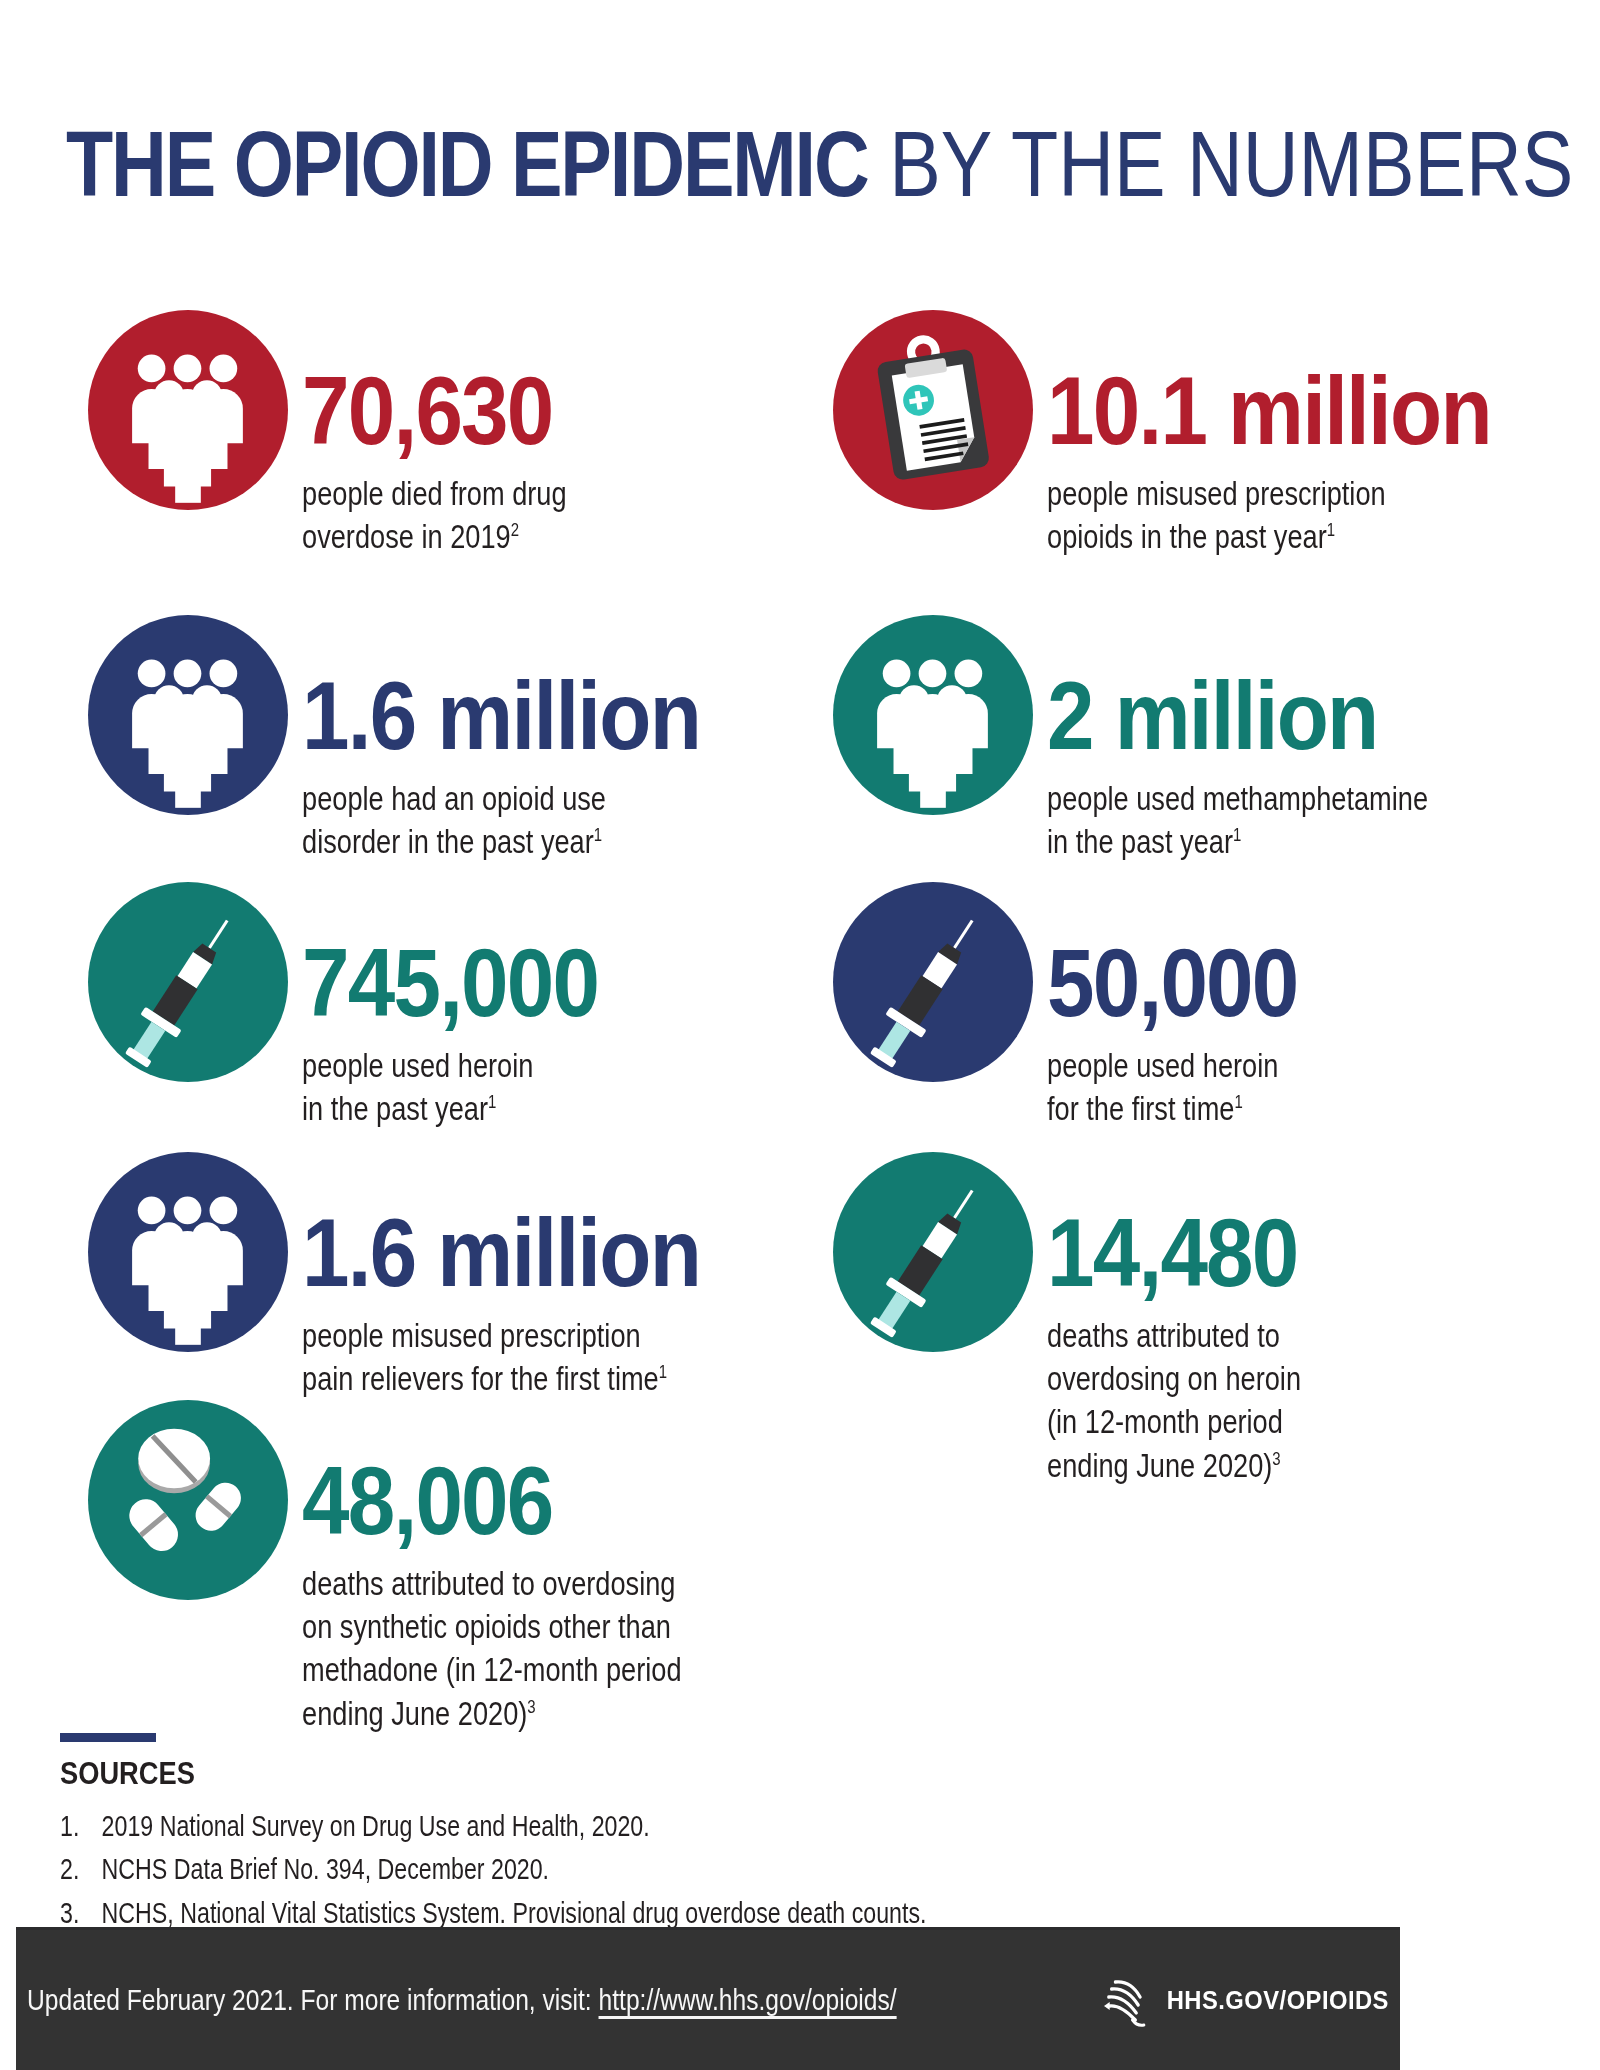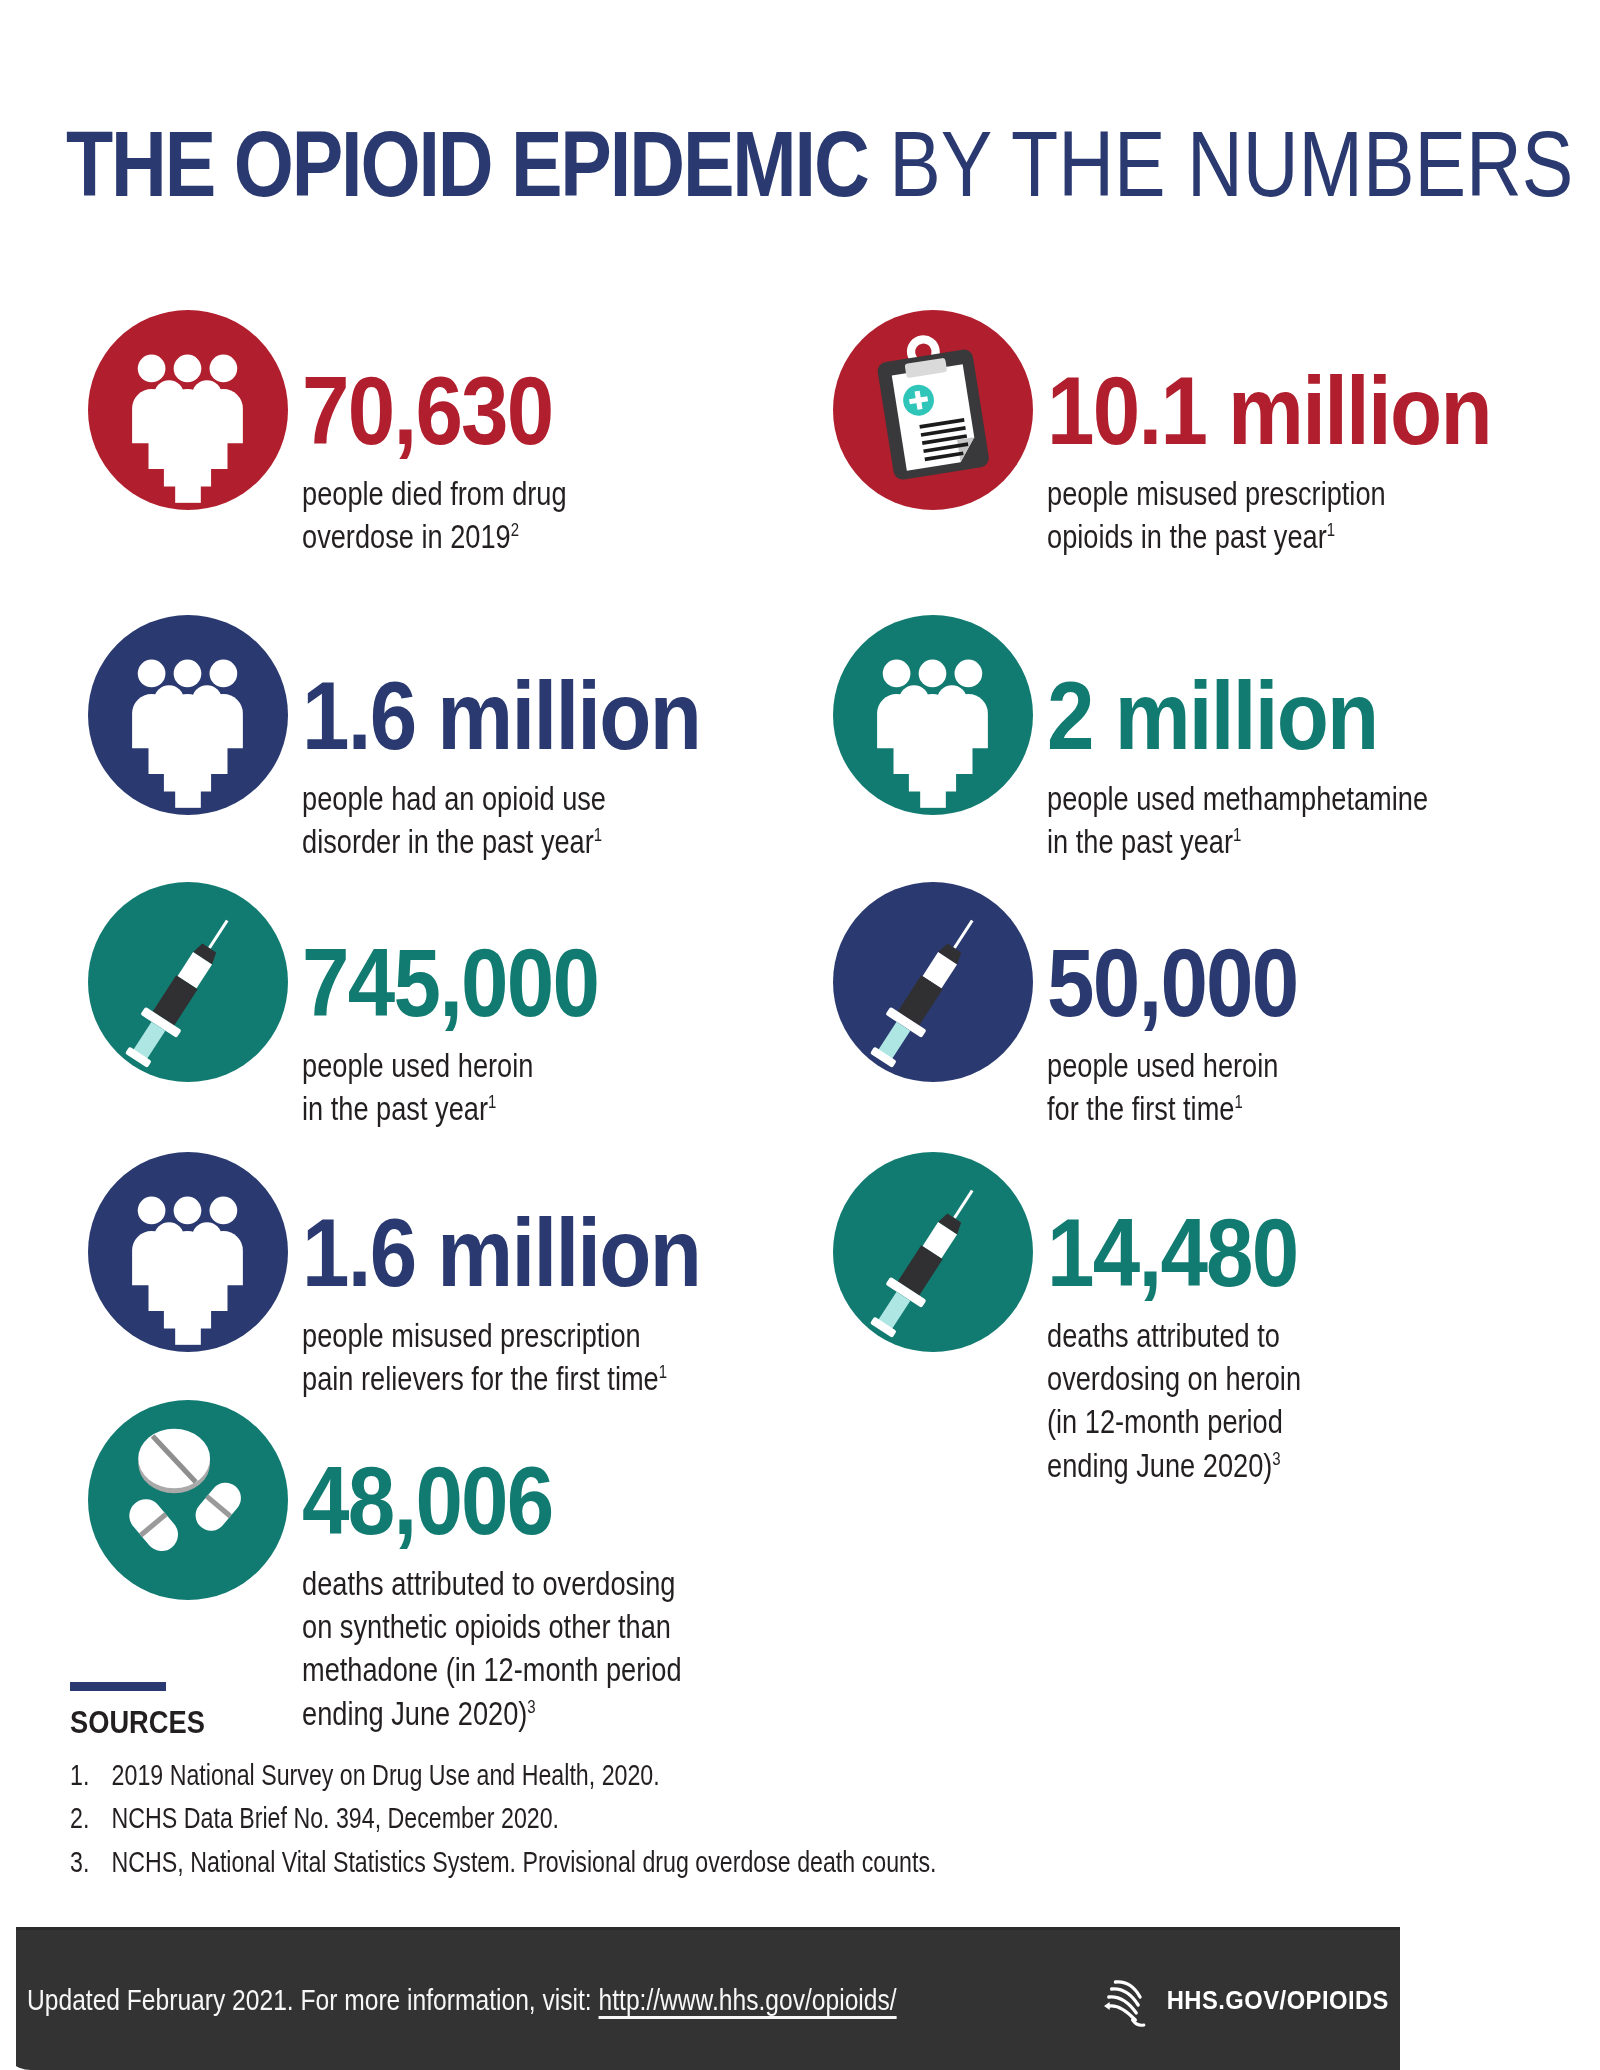--- a/index.html
+++ b/index.html
@@ -1,18 +1,18 @@
 <!DOCTYPE html>
 <html><head>
 <meta charset="utf-8">
 <style>
   html,body{margin:0;padding:0;background:#fff;}
   .page{
     position:relative;width:1600px;height:2070px;background:#ffffff;
-    font-family:"Liberation Sans", sans-serif;overflow:hidden;border-radius:31px;
+    font-family:"Liberation Sans", sans-serif;overflow:hidden;
   }
   
   .title{
     position:absolute;left:66px;top:118px;margin:0;
     font-size:92px;line-height:1;letter-spacing:-2.5px;color:#2A3A70;
     white-space:nowrap;transform:scaleX(.84);transform-origin:left top;
   }
   .title .t-bold{font-weight:700;}
   .title .t-reg{font-weight:400;letter-spacing:0;}
   
@@ -31,21 +31,21 @@
     font-weight:700;font-size:97px;line-height:.98;letter-spacing:-2px;
     white-space:nowrap;transform:scaleX(.88);transform-origin:left top;
   }
   .c-red{color:#B11E2D;}  .c-navy{color:#2A3A70;}  .c-teal{color:#127B71;}
   .desc{
     margin-top:14px;font-size:34px;line-height:1.27;color:#231F20;
     white-space:pre-line;transform:scaleX(.80);transform-origin:left top;width:720px;
   }
   .desc sup{font-size:55%;vertical-align:super;line-height:0;}
   
-  .sources{position:absolute;left:60px;top:1682px;width:1200px;margin-left:10px;}
+  .sources{position:absolute;left:60px;top:1733px;width:1200px;}
   .src-bar{width:96px;height:9px;background:#2A3A70;}
   .src-head{
     margin-top:14px;font-size:31px;font-weight:700;color:#231F20;letter-spacing:0;
     transform:scaleX(.88);transform-origin:left top;
   }
   .src-list{margin-top:18px;}
   .src-item{
     display:flex;font-size:29px;color:#231F20;margin-bottom:10px;line-height:1.15;
     transform:scaleX(.80);transform-origin:left top;white-space:nowrap;
   }

